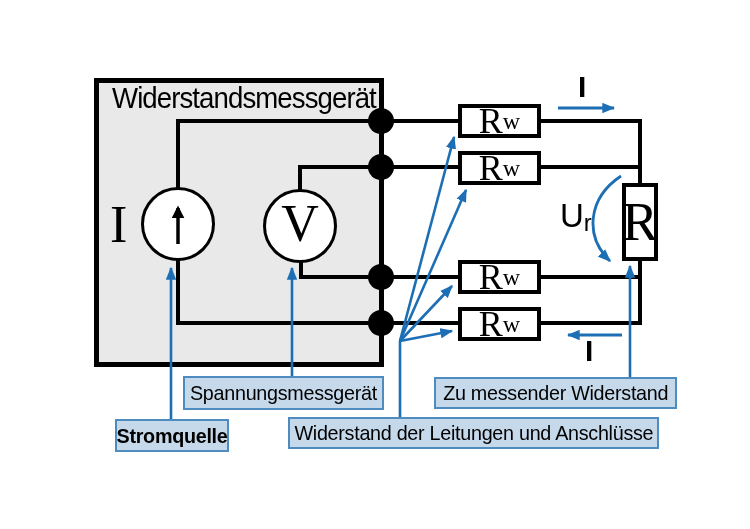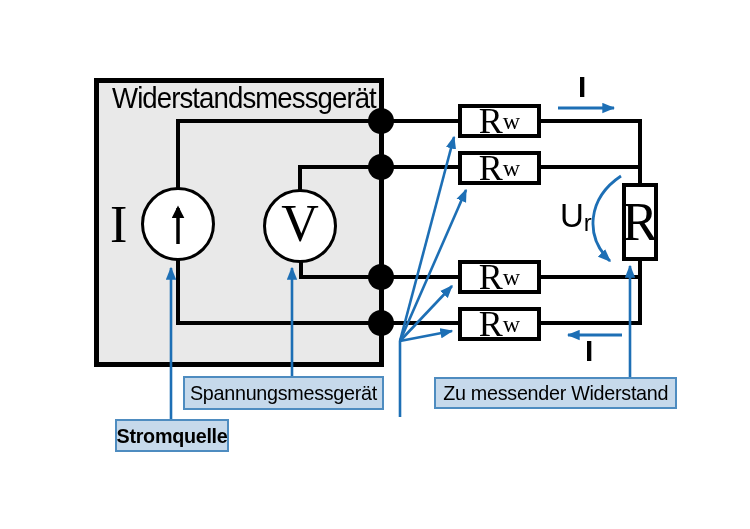--- a/index.html
+++ b/index.html
@@ -110,20 +110,23 @@
 
   <div class="callout" style="left:183px;top:376px;width:201px;height:34px;">
     <span>Spannungsmessgerät</span>
   </div>
   <div class="callout" style="left:415px;top:377px;width:243px;height:32px;margin-left:19px;">
     <span>Zu messender Widerstand</span>
   </div>
   <div class="callout" style="left:115px;top:419px;width:114px;height:33px;font-weight:bold;">
     <span>Stromquelle</span>
   </div>
+  <div class="callout" style="left:288px;top:417px;width:371px;height:32px;">
+    <span>Widerstand der Leitungen und Anschlüsse</span>
+  </div>
 
   <svg class="overlay" width="750" height="529" viewBox="0 0 750 529">
     <defs>
       <marker id="ab" viewBox="0 0 10 8" refX="9" refY="4" markerWidth="13" markerHeight="11" orient="auto" markerUnits="userSpaceOnUse">
         <polygon points="0,0 10,4 0,8" fill="#1d6fb5"></polygon>
       </marker>
     </defs>
 
     <line x1="558" y1="108" x2="614" y2="108" stroke="#1d6fb5" stroke-width="2.8" marker-end="url(#ab)"></line>
     <line x1="622" y1="335" x2="568" y2="335" stroke="#1d6fb5" stroke-width="2.8" marker-end="url(#ab)"></line>

